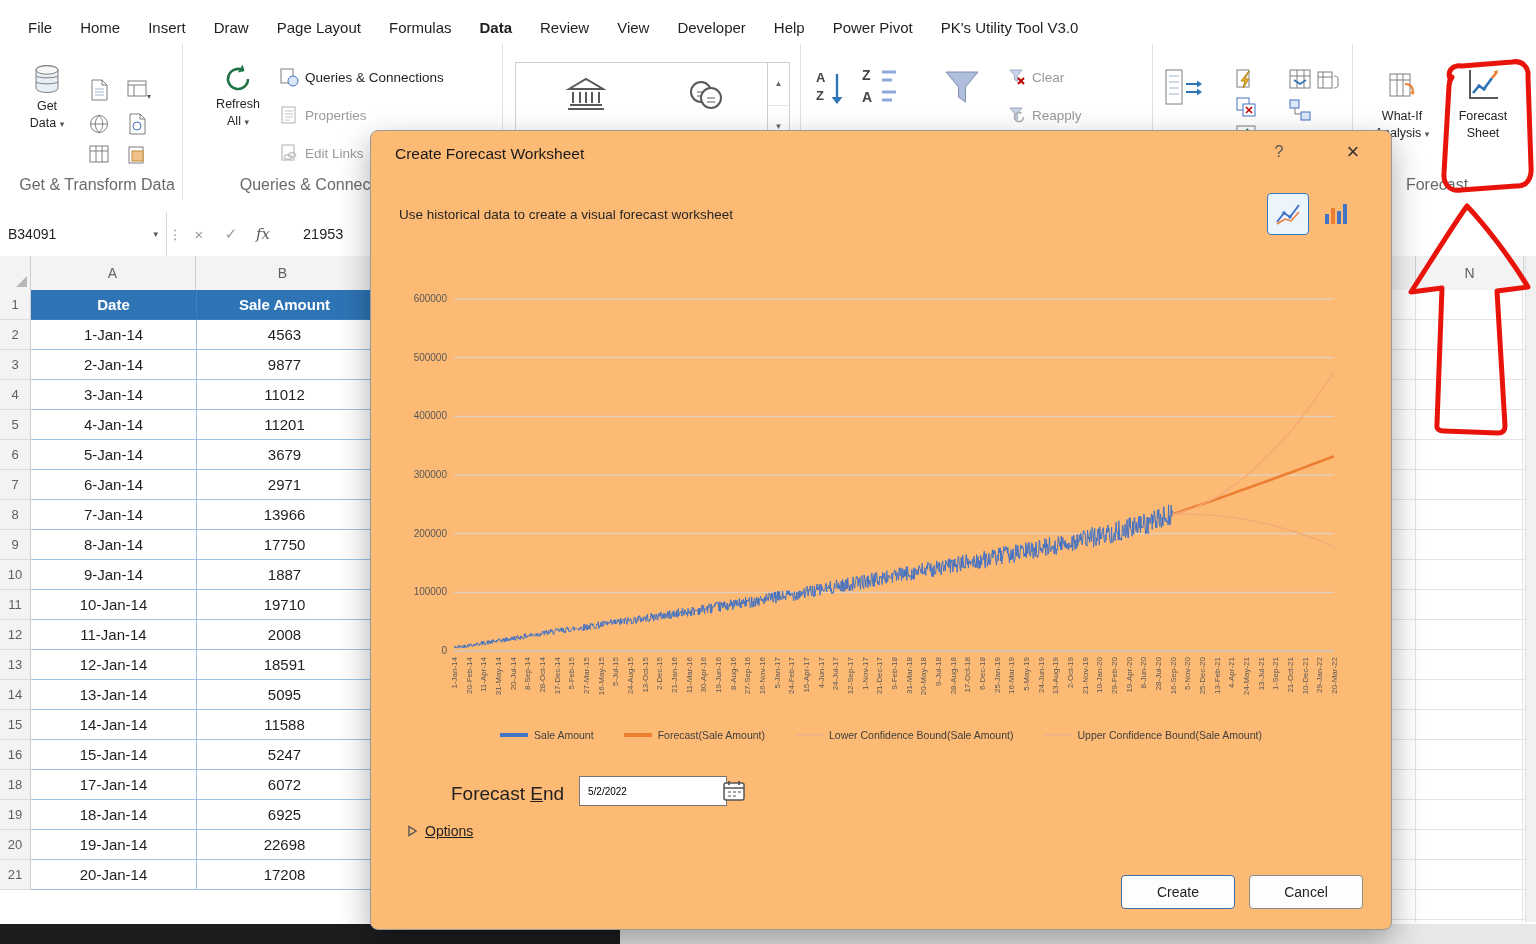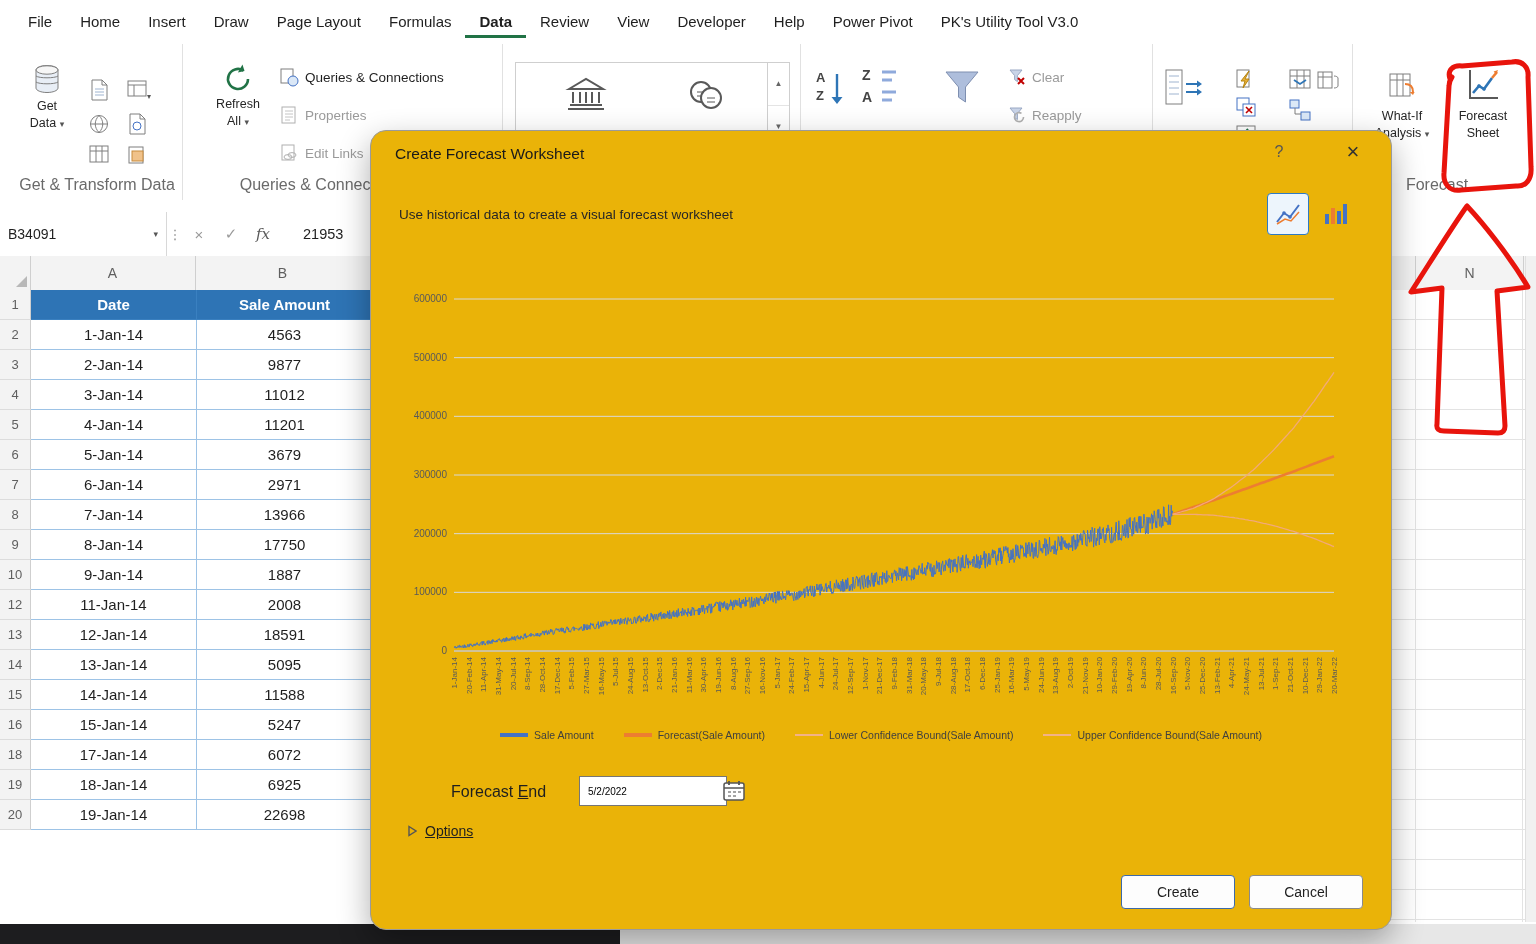--- a/index.html
+++ b/index.html
@@ -1,19 +1,19 @@
 <!DOCTYPE html>
 <html><head>
 <meta charset="utf-8">
 <style>
   html,body{margin:0;padding:0;background:#888;}
   .app{position:relative;width:1536px;height:944px;background:#fff;overflow:hidden;
        font-family:"Liberation Sans",sans-serif;color:#1f1f1f;}
   
-  .tabbar{position:absolute;left:0;top:2px;width:100%;height:38px;background:#fff;display:flex;align-items:center;padding-left:14px;box-sizing:border-box;}
+  .tabbar{position:absolute;left:0;top:8px;width:100%;height:38px;background:#fff;display:flex;align-items:center;padding-left:14px;box-sizing:border-box;}
   .rtab{font-size:15px;padding:8px 14px;color:#1f1f1f;cursor:default;white-space:nowrap;}
   .rtab.active{font-weight:bold;box-shadow:inset 0 -3px 0 #217346;}
   
   .ribbon{position:absolute;left:0;top:38px;width:100%;height:174px;background:#fff;border-bottom:1px solid #e1e1e1;}
   .ribbon *{box-sizing:border-box;}
   .glabel{position:absolute;top:138px;font-size:16px;color:#6a6a6a;white-space:nowrap;transform:translateX(-50%);}
   .gdiv{position:absolute;top:6px;height:156px;width:1px;background:#e1e1e1;}
   .bigbtn{position:absolute;display:flex;flex-direction:column;align-items:center;font-size:12.5px;color:#262626;text-align:center;}
   .bigbtn .lbl{line-height:17px;white-space:nowrap;}
   .chev{font-size:9px;color:#555;}
@@ -44,37 +44,37 @@
   .cA{width:165px;}
   .cB{width:175px;}
   .hrow .cell{background:#2e74b5;color:#fff;font-weight:bold;border-color:#3a80c0;}
   .rightsheet{position:absolute;left:1390px;top:290px;width:146px;height:632px;
      background:repeating-linear-gradient(to bottom,#fff 0 29px,#e3e3e3 29px 30px);}
   .vline{position:absolute;top:0;height:100%;width:1px;background:#e3e3e3;}
   .vscroll{position:absolute;right:0;top:256px;width:10px;height:666px;background:#f1f1f1;border-left:1px solid #e0e0e0;}
   .botstrip-dark{position:absolute;left:0;top:924px;width:620px;height:20px;background:#1d1d1f;}
   .botstrip-gray{position:absolute;left:620px;top:924px;width:916px;height:20px;background:#e7e7e7;}
   
-  .dialog{position:absolute;left:370px;top:130px;width:1020px;height:798px;background:#eab308;
-     border:1px solid #9a9a9a;border-radius:16px;box-shadow:0 12px 32px rgba(0,0,0,.32);z-index:10;}
+  .dialog{position:absolute;left:370px;top:130px;width:1020px;height:798px;background:#fdba74;
+     border:1px solid #9a9a9a;border-radius:8px;box-shadow:0 12px 32px rgba(0,0,0,.32);z-index:10;}
   .dtitlebar{position:absolute;left:0;top:0;width:100%;height:46px;display:flex;align-items:center;}
   .dtitle{font-size:15.5px;padding-left:24px;color:#1a1a1a;}
   .dhelp{position:absolute;right:100px;top:12px;font-size:16px;color:#555;width:24px;text-align:center;}
   .dclose{position:absolute;right:24px;top:8px;font-size:22px;color:#333;width:28px;text-align:center;}
   .dsub{position:absolute;left:28px;top:76px;font-size:13.5px;color:#262626;}
   .ctypebtn{position:absolute;top:62px;width:40px;height:40px;border-radius:4px;display:flex;align-items:center;justify-content:center;}
   .ctypebtn.sel{border:1.6px solid #2f7ac3;background:#edf5fc;}
   .chartwrap{position:absolute;left:28px;top:150px;width:950px;height:455px;}
   .legend{position:absolute;left:0;top:598px;width:100%;display:flex;justify-content:center;gap:30px;font-size:10.5px;color:#3f3f3f;align-items:center;}
   .legend .li{display:flex;align-items:center;gap:6px;}
   .sw{display:inline-block;width:28px;}
   .sw0{height:3.5px;background:#4472c4;}
   .sw1{height:3.5px;background:#ed7d31;}
   .sw2{height:1.6px;background:#f2b288;}
-  .fend-label{position:absolute;left:80px;top:652px;font-size:16px;}
+  .fend-label{position:absolute;left:80px;top:652px;font-size:19px;}
   .fend-input{position:absolute;left:208px;top:645px;width:130px;height:28px;border:1px solid #767676;font-size:10px;padding:0 8px;font-family:"Liberation Sans",sans-serif;}
   .calbtn{position:absolute;left:348px;top:645px;width:30px;height:30px;display:flex;align-items:center;justify-content:center;}
   .optrow{position:absolute;left:36px;top:692px;display:flex;align-items:center;gap:8px;font-size:14px;}
   .optrow .optlbl{text-decoration:underline;}
   .dbtn{position:absolute;top:744px;height:32px;width:112px;background:#fdfdfd;border-radius:4px;font-size:14px;display:flex;align-items:center;justify-content:center;}
   .dbtn.create{left:750px;border:1px solid #3d6aa8;}
   .dbtn.cancel{left:878px;border:1px solid #8a8a8a;}
   
   .redov{position:absolute;left:0;top:0;width:1536px;height:944px;z-index:40;pointer-events:none;}
 </style>
@@ -352,20 +352,25 @@
           <div class="rnum">9</div>
           <div class="cell cA">8-Jan-14</div>
           <div class="cell cB">17750</div>
         </div>
         <div class="srow">
           <div class="rnum">10</div>
           <div class="cell cA">9-Jan-14</div>
           <div class="cell cB">1887</div>
         </div>
         <div class="srow">
+          <div class="rnum">11</div>
+          <div class="cell cA">10-Jan-14</div>
+          <div class="cell cB">19710</div>
+        </div>
+        <div class="srow">
           <div class="rnum">12</div>
           <div class="cell cA">11-Jan-14</div>
           <div class="cell cB">2008</div>
         </div>
         <div class="srow">
           <div class="rnum">13</div>
           <div class="cell cA">12-Jan-14</div>
           <div class="cell cB">18591</div>
         </div>
         <div class="srow">
@@ -390,20 +395,25 @@
         </div>
         <div class="srow">
           <div class="rnum">19</div>
           <div class="cell cA">18-Jan-14</div>
           <div class="cell cB">6925</div>
         </div>
         <div class="srow">
           <div class="rnum">20</div>
           <div class="cell cA">19-Jan-14</div>
           <div class="cell cB">22698</div>
+        </div>
+        <div class="srow">
+          <div class="rnum">21</div>
+          <div class="cell cA">20-Jan-14</div>
+          <div class="cell cB">17208</div>
         </div>
       </div>
   </div>
 
   <div class="rightsheet">
     <div class="vline" style="left:25px;"></div>
     <div class="vline" style="left:132px;"></div>
   </div>
   <div class="vscroll"></div>
   <div class="botstrip-dark"></div>

